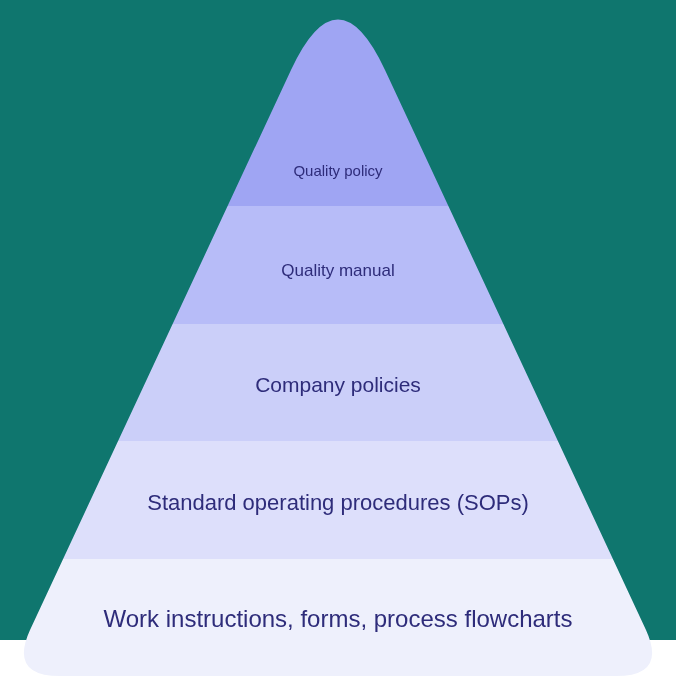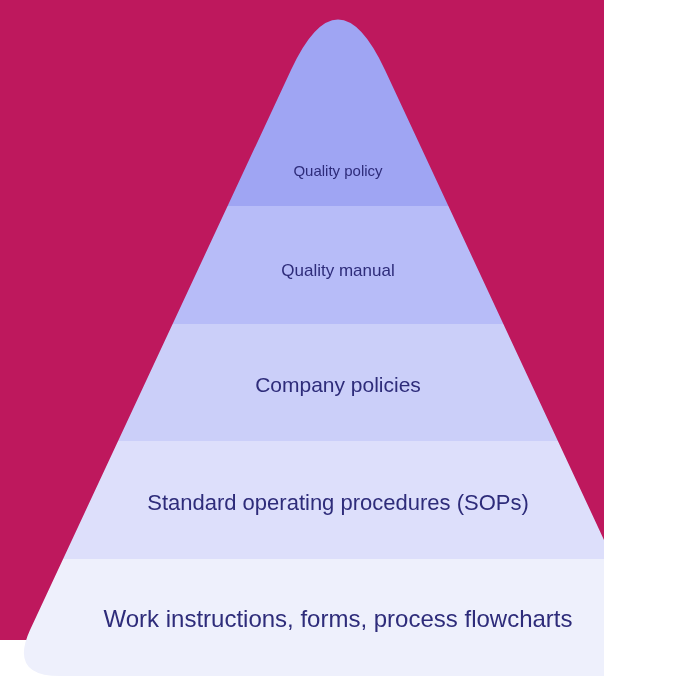--- a/index.html
+++ b/index.html
@@ -1,23 +1,23 @@
 <!DOCTYPE html>
 <html><head>
 <meta charset="utf-8">
 <style>
   html, body {
     margin: 0;
     padding: 0;
   }
   .canvas {
     position: relative;
-    width: 604px;
+    width: 676px;
     height: 676px;
-    background: #be185d;
+    background: #0f766e;
     overflow: hidden;
     font-family: "Liberation Sans", sans-serif;
   }
   .bottom-strip {
     position: absolute;
     left: 0;
     bottom: 0;
     width: 676px;
     height: 36px;
     background: #ffffff;

